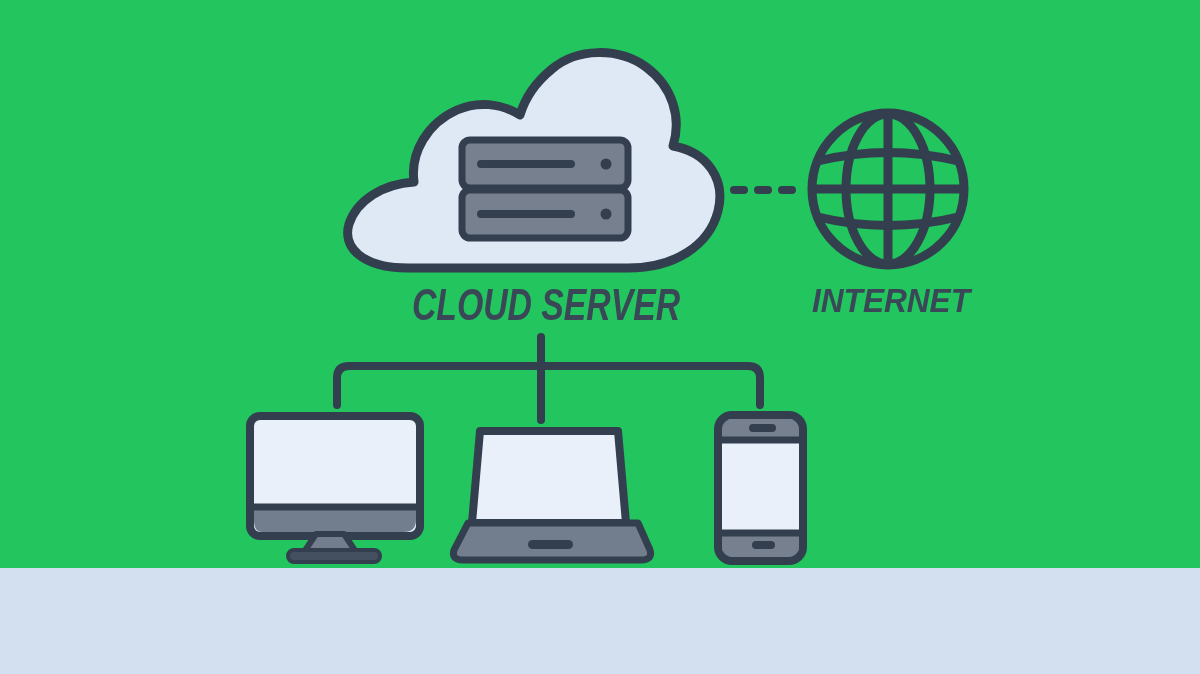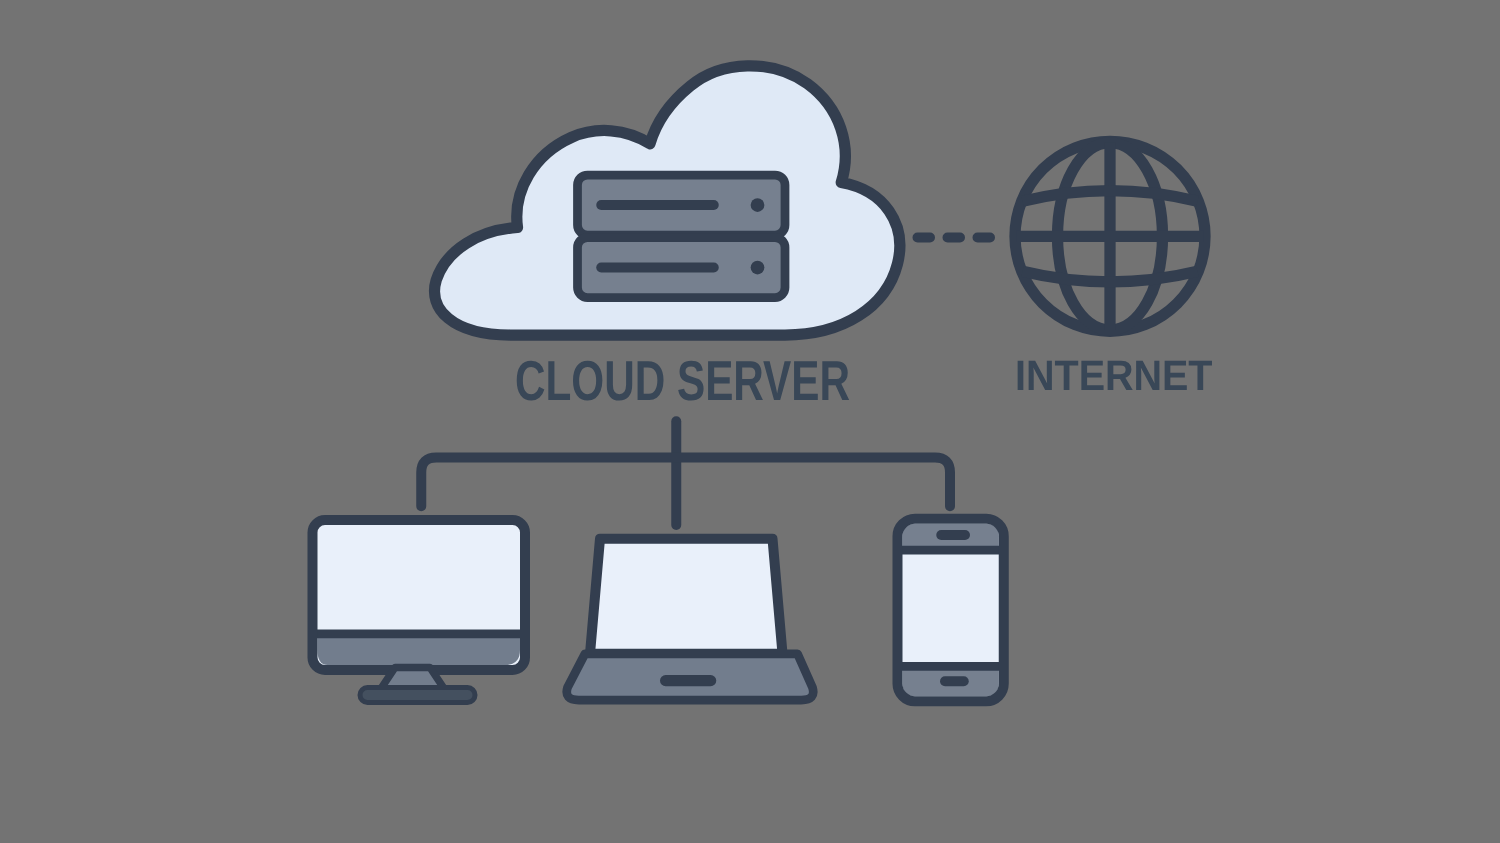--- a/index.html
+++ b/index.html
@@ -4,23 +4,24 @@
 <style>
   html, body {
     margin: 0;
     padding: 0;
     background: #d3e0f0;
     font-family: "Liberation Sans", sans-serif;
   }
   .stage {
     position: relative;
     width: 1200px;
-    height: 674px;
-    background: #737373;
+    height: 568px;
+    background: #22c55e;
     overflow: hidden;
+    font-style: italic;
   }
   svg { display: block; }
   .outline { stroke: #333e4f; fill: none; }
   .node-label {
     font-family: "Liberation Sans", sans-serif;
     font-weight: 700;
     fill: #394757;
     text-anchor: middle;
   }
 </style>

